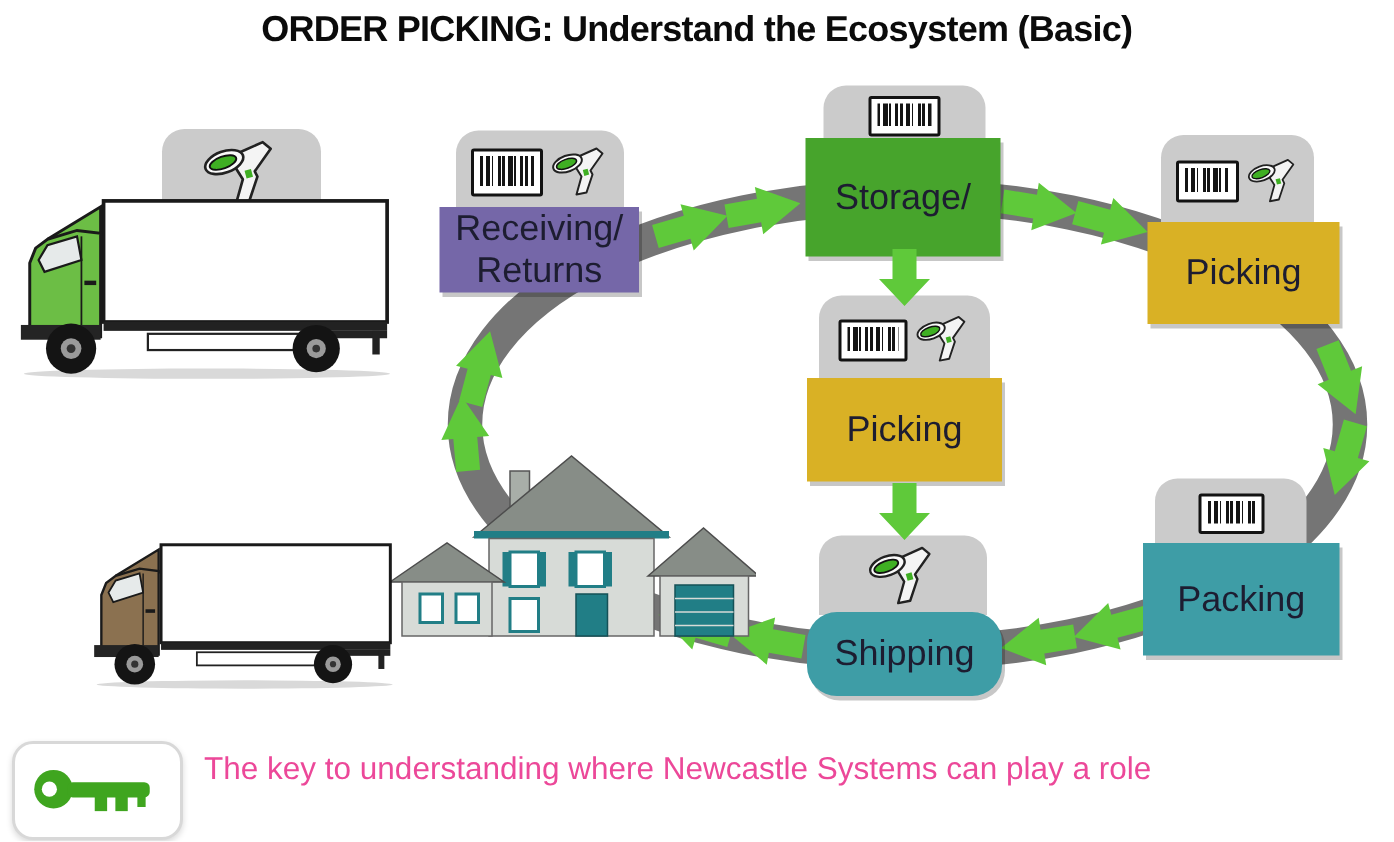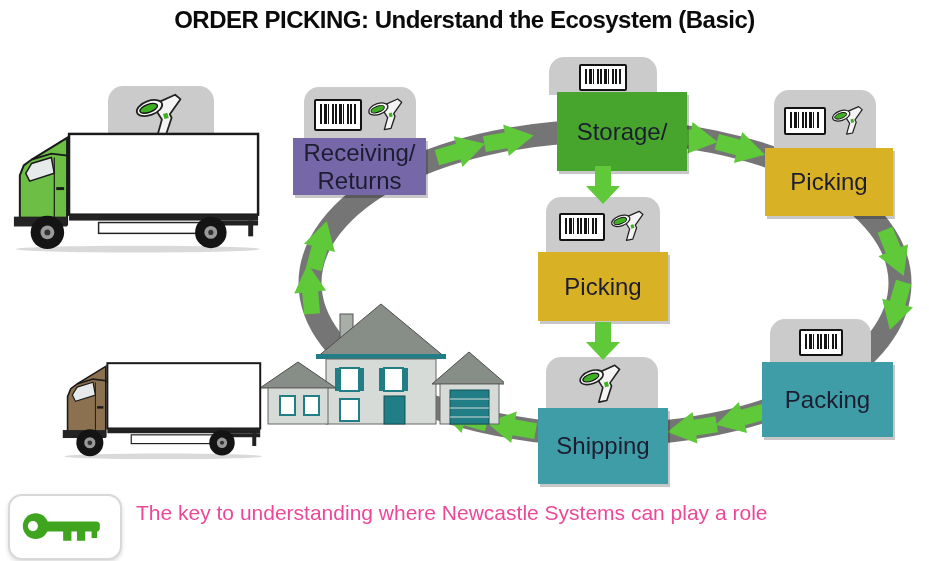--- a/index.html
+++ b/index.html
@@ -26,25 +26,25 @@
   .tab-truck       {left:108px;top:86px; width:106px;height:58px;}
   .tab-receiving   {left:304px;top:87px; width:112px;height:54px;}
   .tab-storage     {left:549px;top:57px; width:108px;height:38px;}
   .tab-picking-top {left:774px;top:90px; width:102px;height:60px;}
   .tab-picking-mid {left:546px;top:197px;width:114px;height:57px;}
   .tab-packing     {left:770px;top:319px;width:101px;height:45px;}
   .tab-shipping    {left:546px;top:357px;width:112px;height:53px;}
 
   
   .box-receiving  {left:293px;top:138px;width:133px;height:57px;background:var(--purple);}
-  .box-storage    {left:537px;top:92px; width:130px;height:79px;background:var(--green);margin-left:20px;}
+  .box-storage    {left:537px;top:92px; width:130px;height:79px;background:var(--green);}
   .box-picking-top{left:765px;top:148px;width:128px;height:68px;background:var(--yellow);}
   .box-picking-mid{left:538px;top:252px;width:130px;height:69px;background:var(--yellow);}
   .box-packing    {left:762px;top:362px;width:131px;height:75px;background:var(--teal);text-align:center;}
-  .box-shipping   {left:538px;top:408px;width:130px;height:76px;background:var(--teal);}
+  .box-shipping   {left:538px;top:408px;width:130px;height:56px;background:var(--teal);border-radius:20px;}
 
   
   .barcode{background:#fff;border:2px solid #121212;border-radius:2px;
            display:flex;padding:3px 4px 5px 4px;box-sizing:border-box;}
   .barcode .bars{flex:1;background:repeating-linear-gradient(90deg,
       #141414 0 2px,#fff 2px 4px,#141414 4px 7px,#fff 7px 8px,
       #141414 8px 9px,#fff 9px 12px,#141414 12px 14px,#fff 14px 15px);}
 
   
   .truck-green{left:8px; top:130px;width:256px;}

